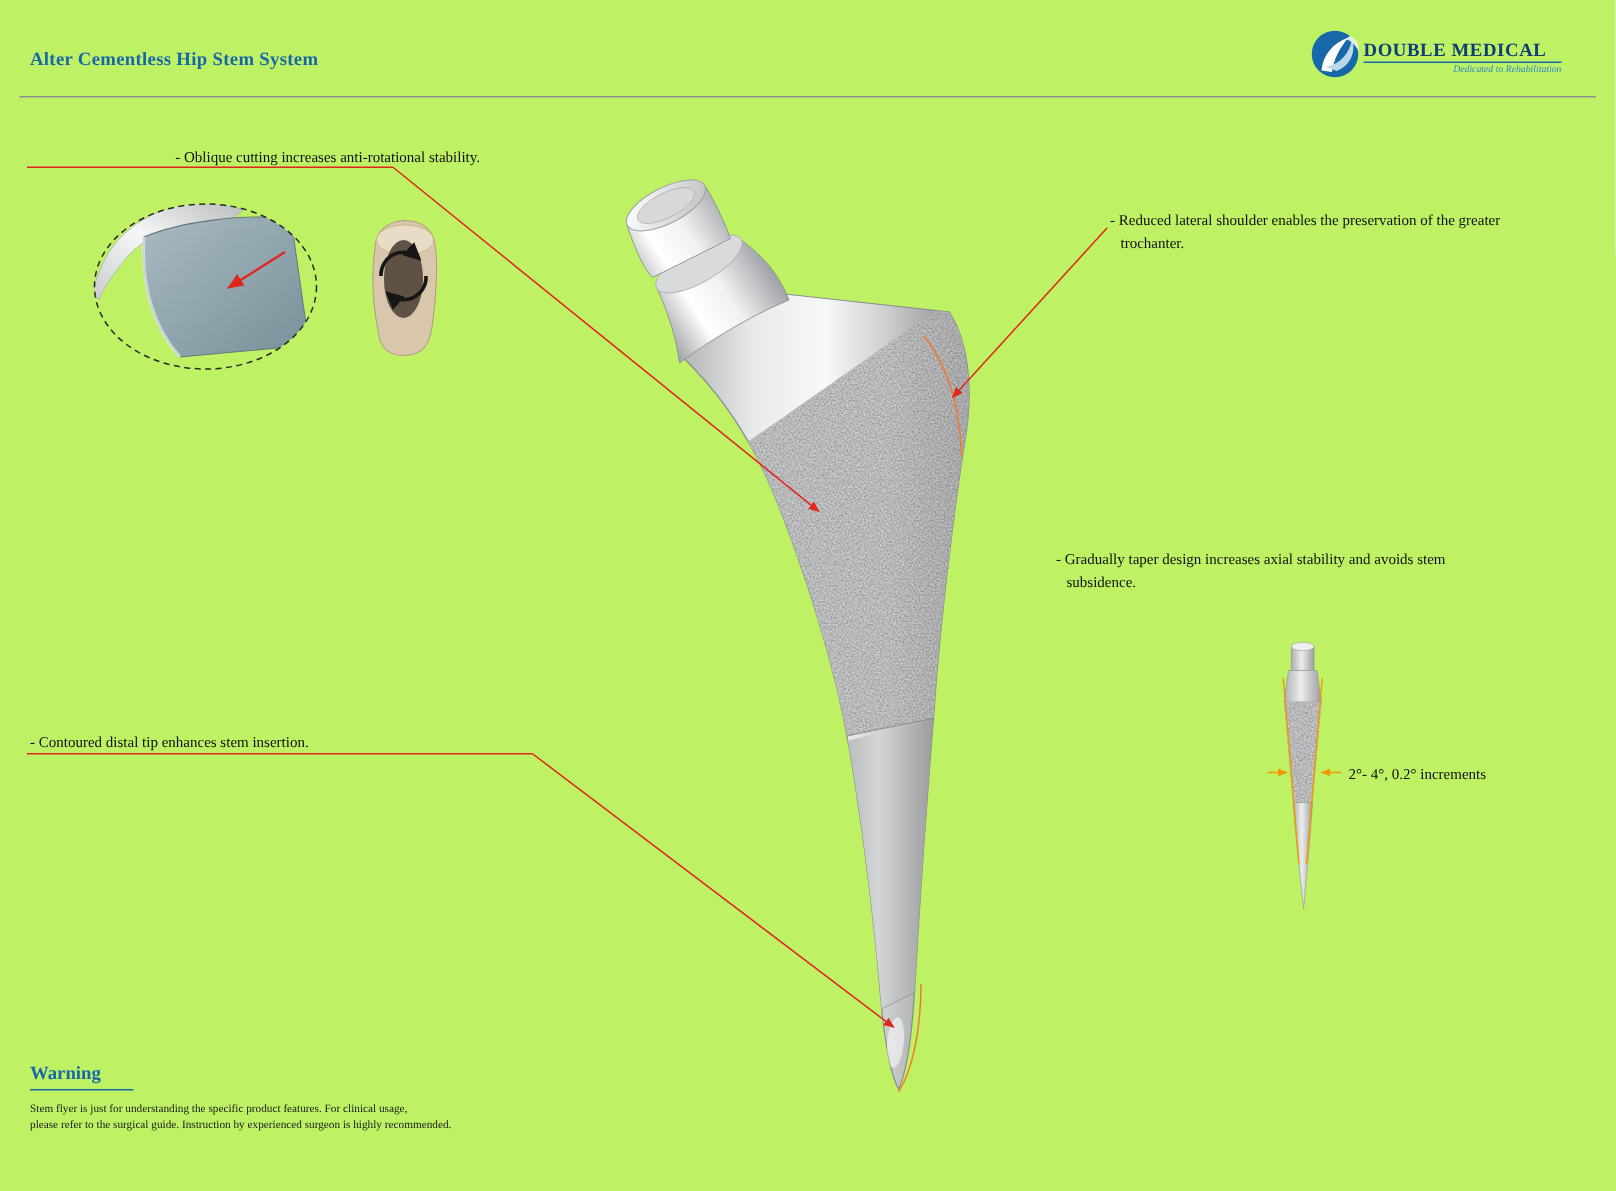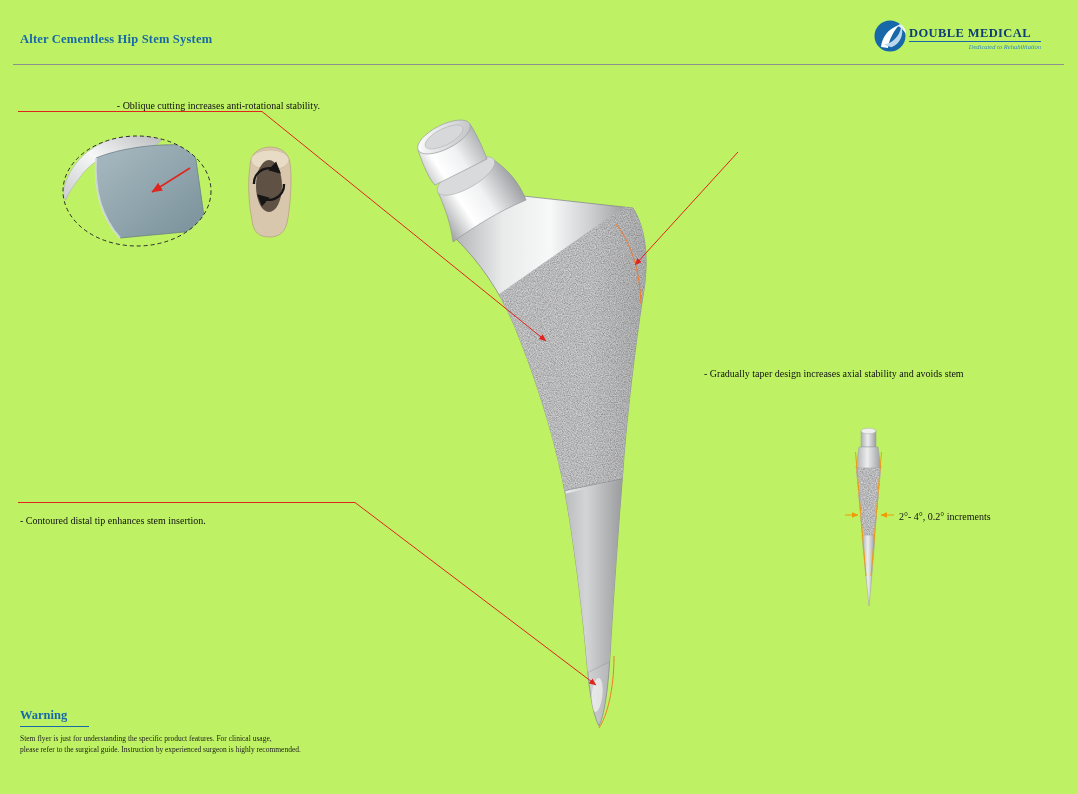--- a/index.html
+++ b/index.html
@@ -25,21 +25,21 @@
   .brand-rule { position:absolute; left:0; top:22px; width:132px; height:1px; background:#1768a8; }
   .brand-tagline {
     position:absolute; left:0; top:24px; width:132px; text-align:right;
     font-size:6.5px; font-style:italic; color:#2f86c4;
   }
   .callout { position:absolute; font-size:10px; color:#101010; line-height:1.5; }
   .callout .l2 { margin-left:7px; }
   .callout-oblique  { left:20px;  top:98px;  width:300px;text-align:right; }
   .callout-shoulder { left:740px; top:140px; width:330px; }
   .callout-taper    { left:704px; top:366px; width:330px; }
-  .callout-distal   { left:20px;  top:488px; width:340px;margin-top:25px; }
+  .callout-distal   { left:20px;  top:488px; width:340px; }
   .callout-increments { left:899px; top:509px; width:180px; }
   .warning-title {
     position:absolute; left:20px; top:708px;
     font-size:12.5px; font-weight:bold; color:#1768a8;
     border-bottom:1.5px solid #1768a8; padding:0 22px 3px 0;
   }
   .warning-body {
     position:absolute; left:20px; top:733px;
     font-size:7.5px; color:#1c1c1c; line-height:1.5;
   }
@@ -215,23 +215,28 @@
     </svg>
     <div class="brand-name">DOUBLE MEDICAL</div>
     <div class="brand-rule"></div>
     <div class="brand-tagline">Dedicated to Rehabilitation</div>
   </div>
 
   <div class="callout callout-oblique">
     <div>- Oblique cutting increases anti-rotational stability.</div>
   </div>
 
+  <div class="callout callout-shoulder">
+    <div>- Reduced lateral shoulder enables the preservation of the greater</div>
+    <div class="l2">trochanter.</div>
+  </div>
 
   <div class="callout callout-taper">
     <div>- Gradually taper design increases axial stability and avoids stem</div>
+    <div class="l2">subsidence.</div>
   </div>
 
   <div class="callout callout-distal">
     <div>- Contoured distal tip enhances stem insertion.</div>
   </div>
 
   <div class="callout callout-increments">2°- 4°,  0.2° increments</div>
 
   <div class="warning-title">Warning</div>
   <div class="warning-body">

